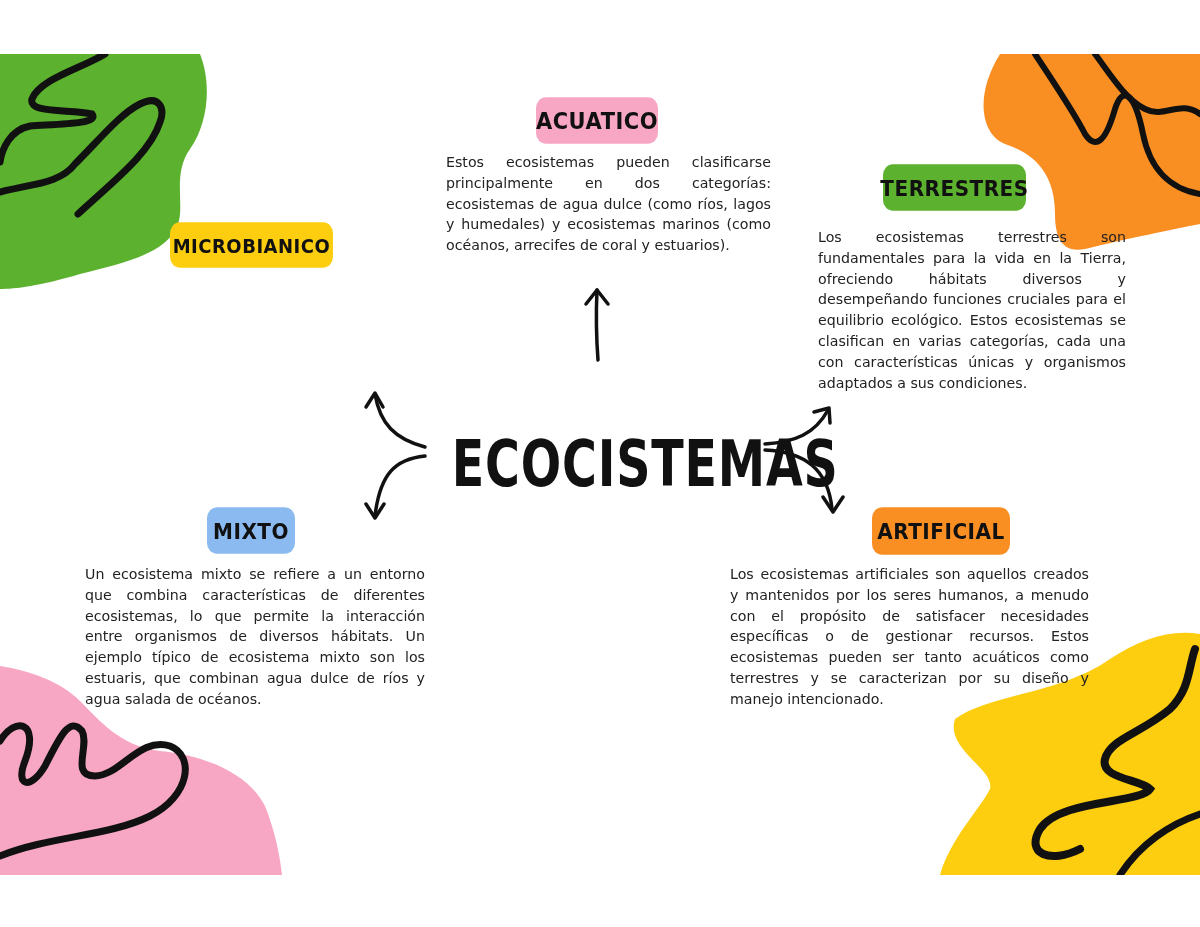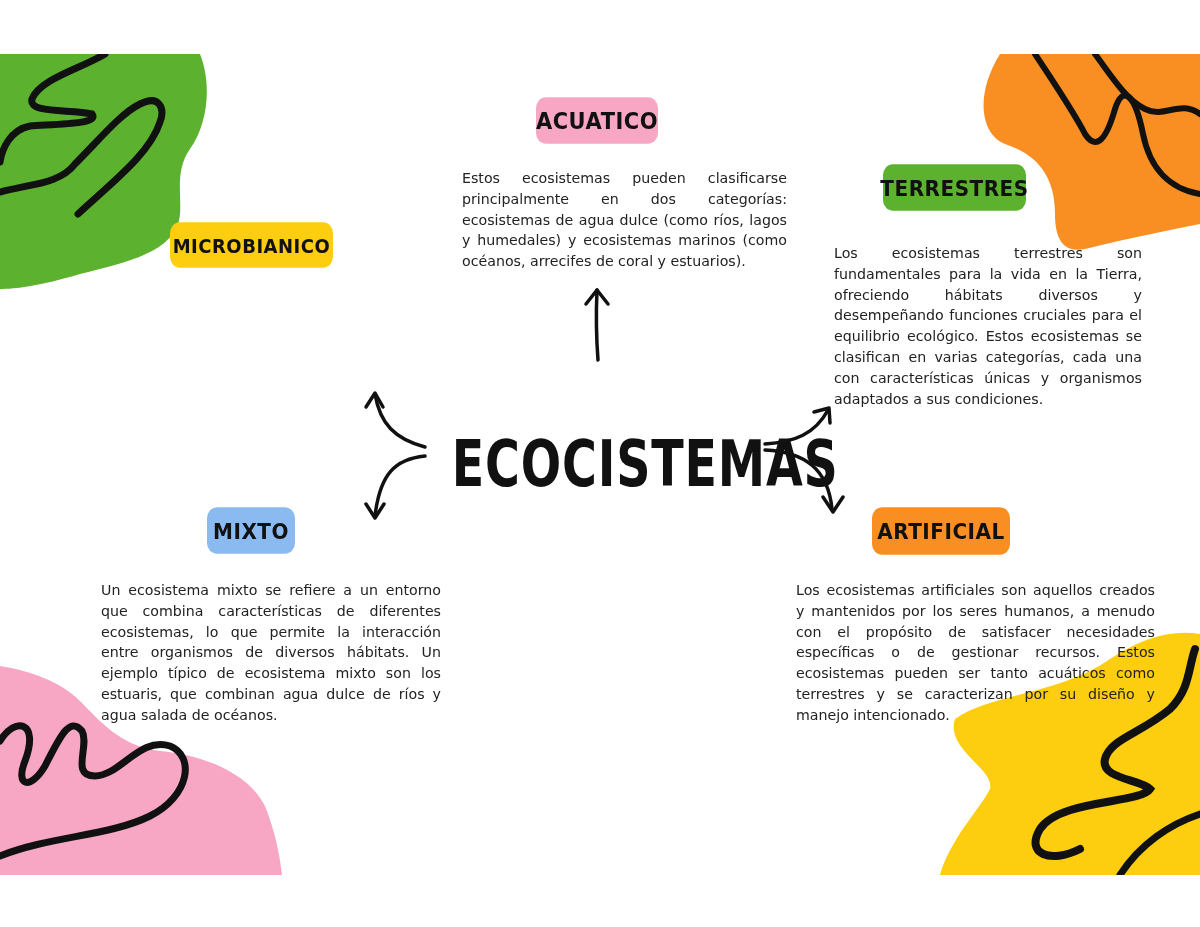--- a/index.html
+++ b/index.html
@@ -6,21 +6,21 @@
   body { width:1200px; height:927px; position:relative; overflow:hidden; font-family:"DejaVu Sans", sans-serif; }
   .page { position:absolute; left:0; top:54px; width:1200px; height:821px; overflow:hidden; background:#ffffff; }
   .blob { position:absolute; }
   .tag {
     position:absolute; border-radius:10px; display:flex; align-items:center; justify-content:center;
     font-family:"DejaVu Sans", sans-serif; font-weight:bold; color:#111; letter-spacing:0.5px;
     transform:scaleY(1.08);
   }
   .desc {
     position:absolute; font-family:"DejaVu Sans", sans-serif; font-size:14.2px; line-height:20.8px;
-    color:#222; text-align:justify; text-align-last:left; margin:16px;
+    color:#222; text-align:justify; text-align-last:left; margin:0;
   }
   .title {
     position:absolute; left:420px; top:376px; width:352px; text-align:center;
     font-family:"DejaVu Sans", sans-serif; font-weight:900; font-size:58px; color:#111;
     letter-spacing:1px; transform:scaleX(0.82) scaleY(1.1); transform-origin:center;
   }
   svg.overlay { position:absolute; left:0; top:0; }
 </style>
 </head>
 <body>
@@ -82,15 +82,15 @@
   <p class="desc" style="left:818px;top:173px;width:308px;">Los ecosistemas terrestres son fundamentales para la vida en la Tierra, ofreciendo hábitats diversos y desempeñando funciones cruciales para el equilibrio ecológico. Estos ecosistemas se clasifican en varias categorías, cada una con características únicas y organismos adaptados a sus condiciones.</p>
 
   <div class="tag" style="left:207px;top:455px;width:88px;height:43px;background:#8bbaf0;font-size:20px;">
     <span>MIXTO</span>
   </div>
   <p class="desc" style="left:85px;top:510px;width:340px;">Un ecosistema mixto se refiere a un entorno que combina características de diferentes ecosistemas, lo que permite la interacción entre organismos de diversos hábitats. Un ejemplo típico de ecosistema mixto son los estuaris, que combinan agua dulce de ríos y agua salada de océanos.</p>
 
   <div class="tag" style="left:872px;top:455px;width:138px;height:44px;background:#f98e23;font-size:20px;">
     <span>ARTIFICIAL</span>
   </div>
-  <p class="desc" style="left:780px;top:510px;width:359px;">Los ecosistemas artificiales son aquellos creados y mantenidos por los seres humanos, a menudo con el propósito de satisfacer necesidades específicas o de gestionar recursos. Estos ecosistemas pueden ser tanto acuáticos como terrestres y se caracterizan por su diseño y manejo intencionado.</p>
+  <p class="desc" style="left:730px;top:510px;width:359px;">Los ecosistemas artificiales son aquellos creados y mantenidos por los seres humanos, a menudo con el propósito de satisfacer necesidades específicas o de gestionar recursos. Estos ecosistemas pueden ser tanto acuáticos como terrestres y se caracterizan por su diseño y manejo intencionado.</p>
 
 </div>
 
 </body></html>

